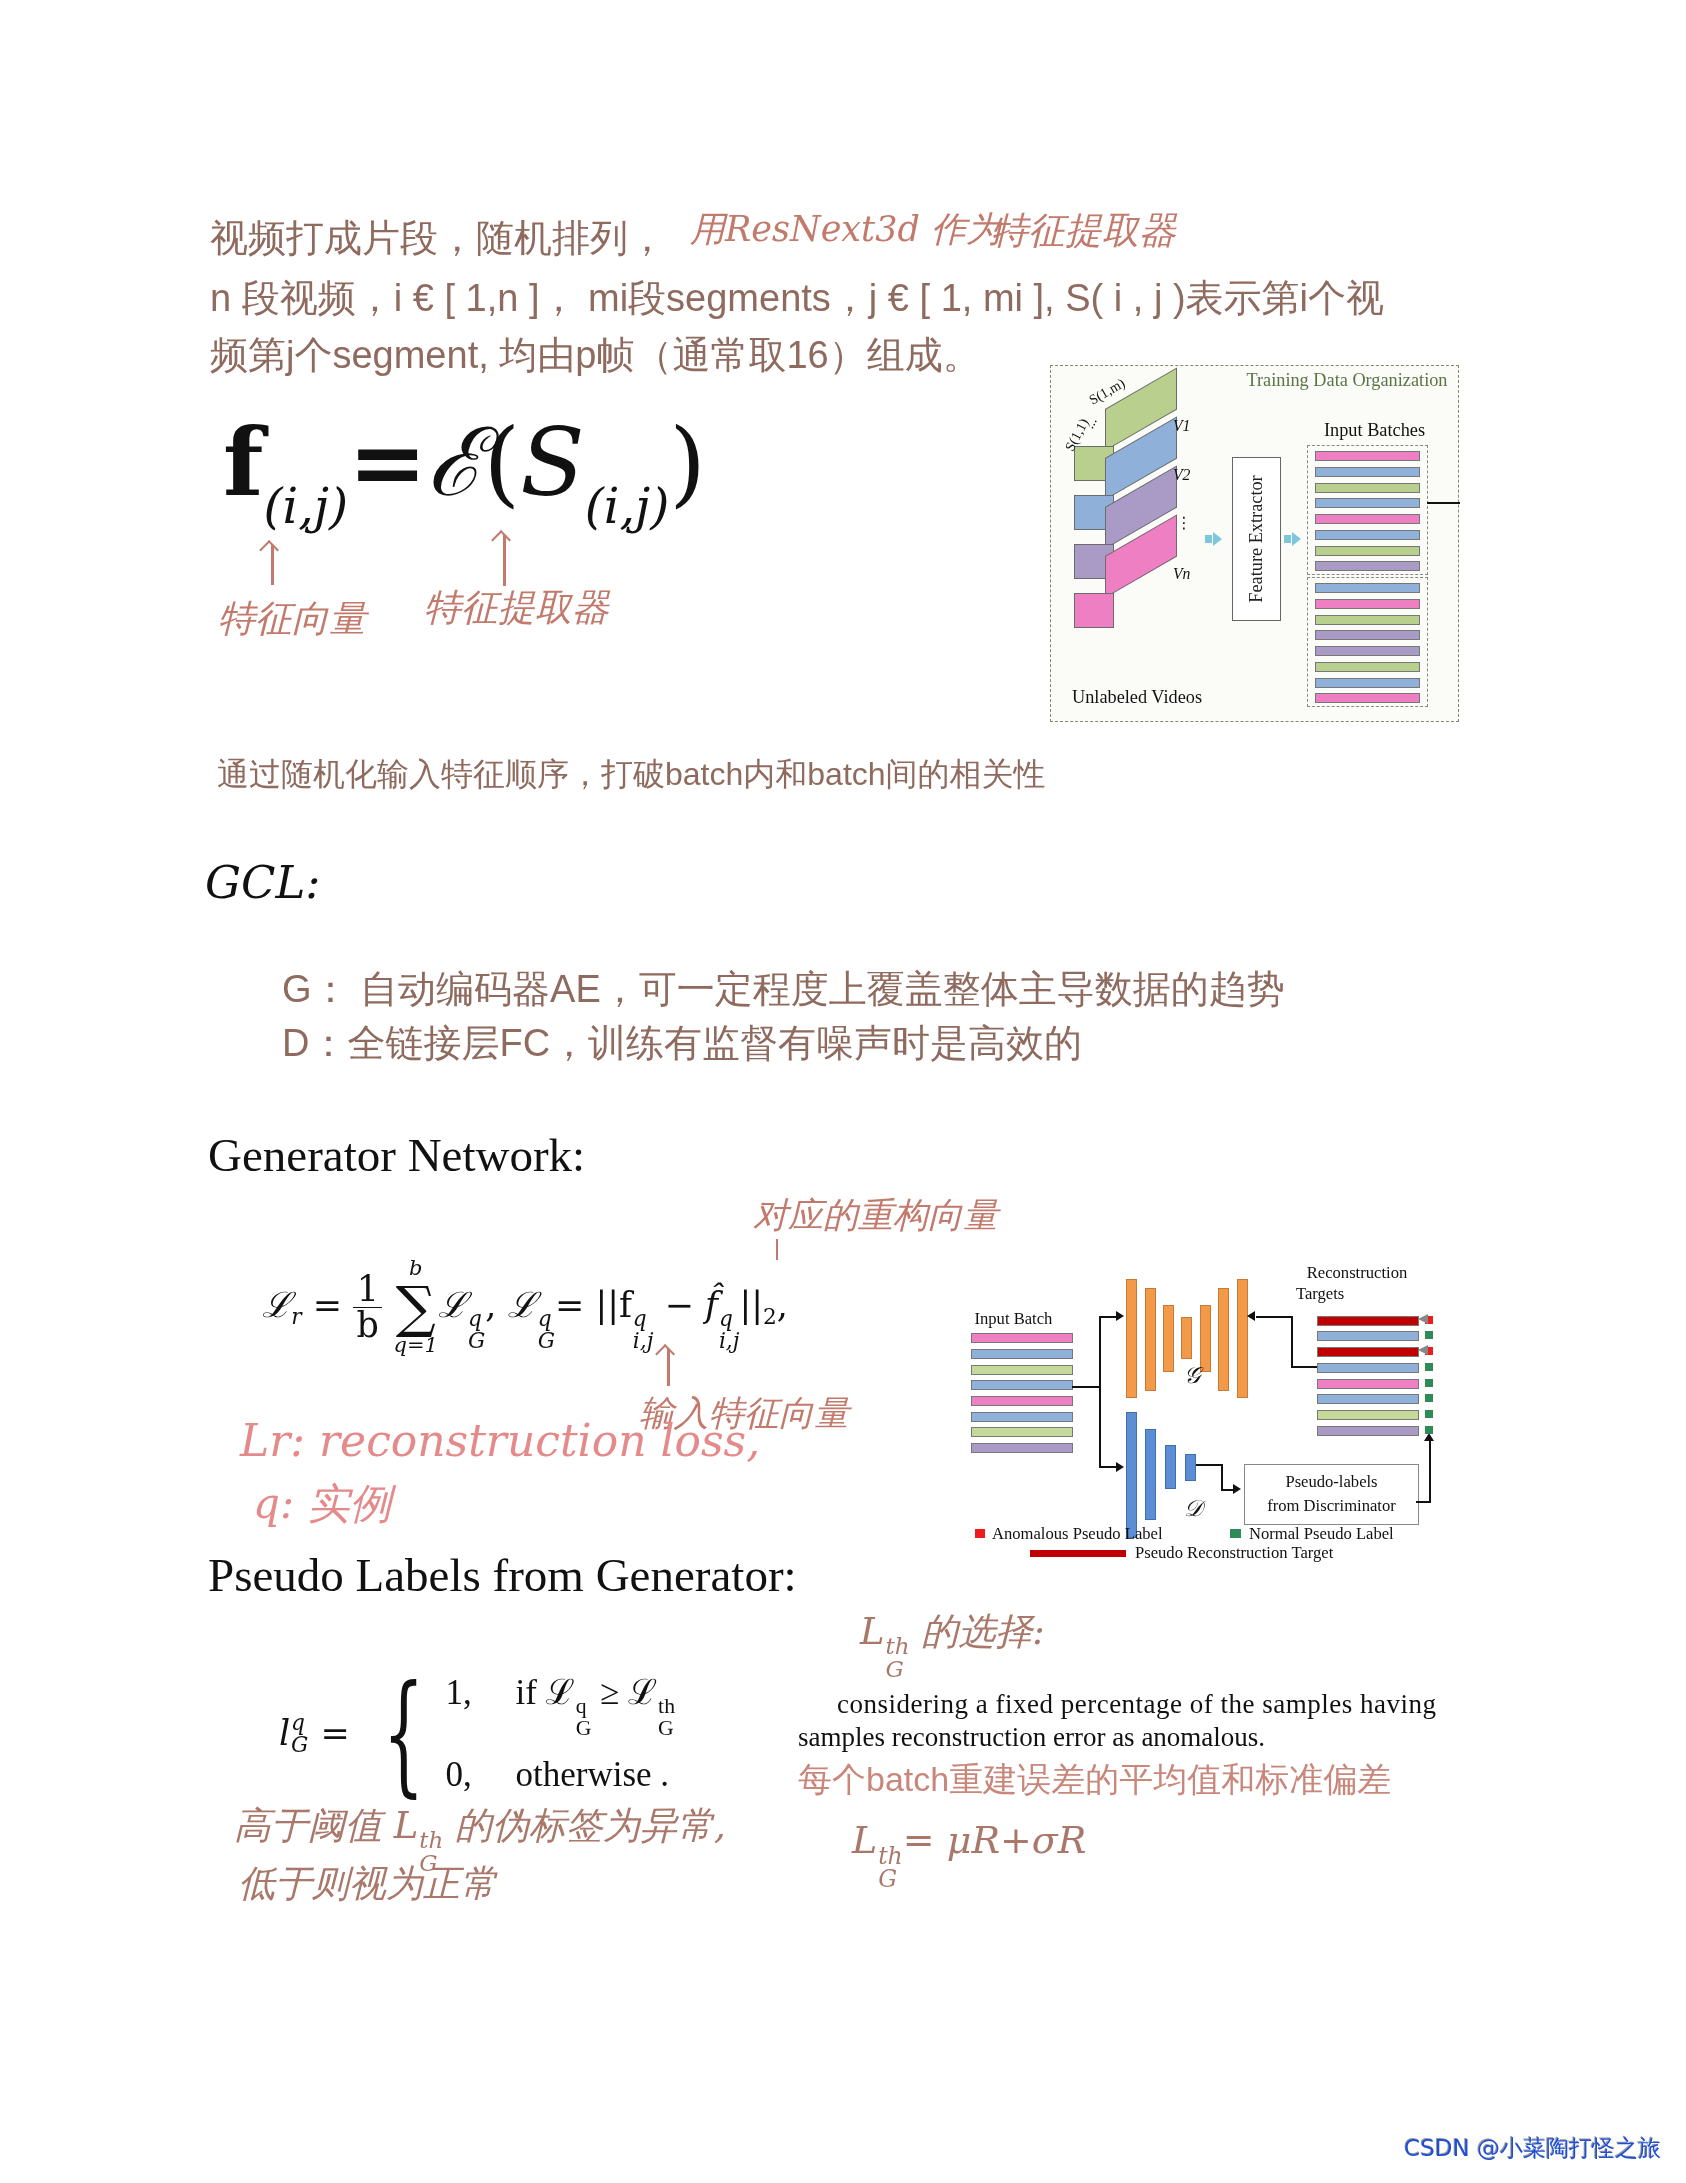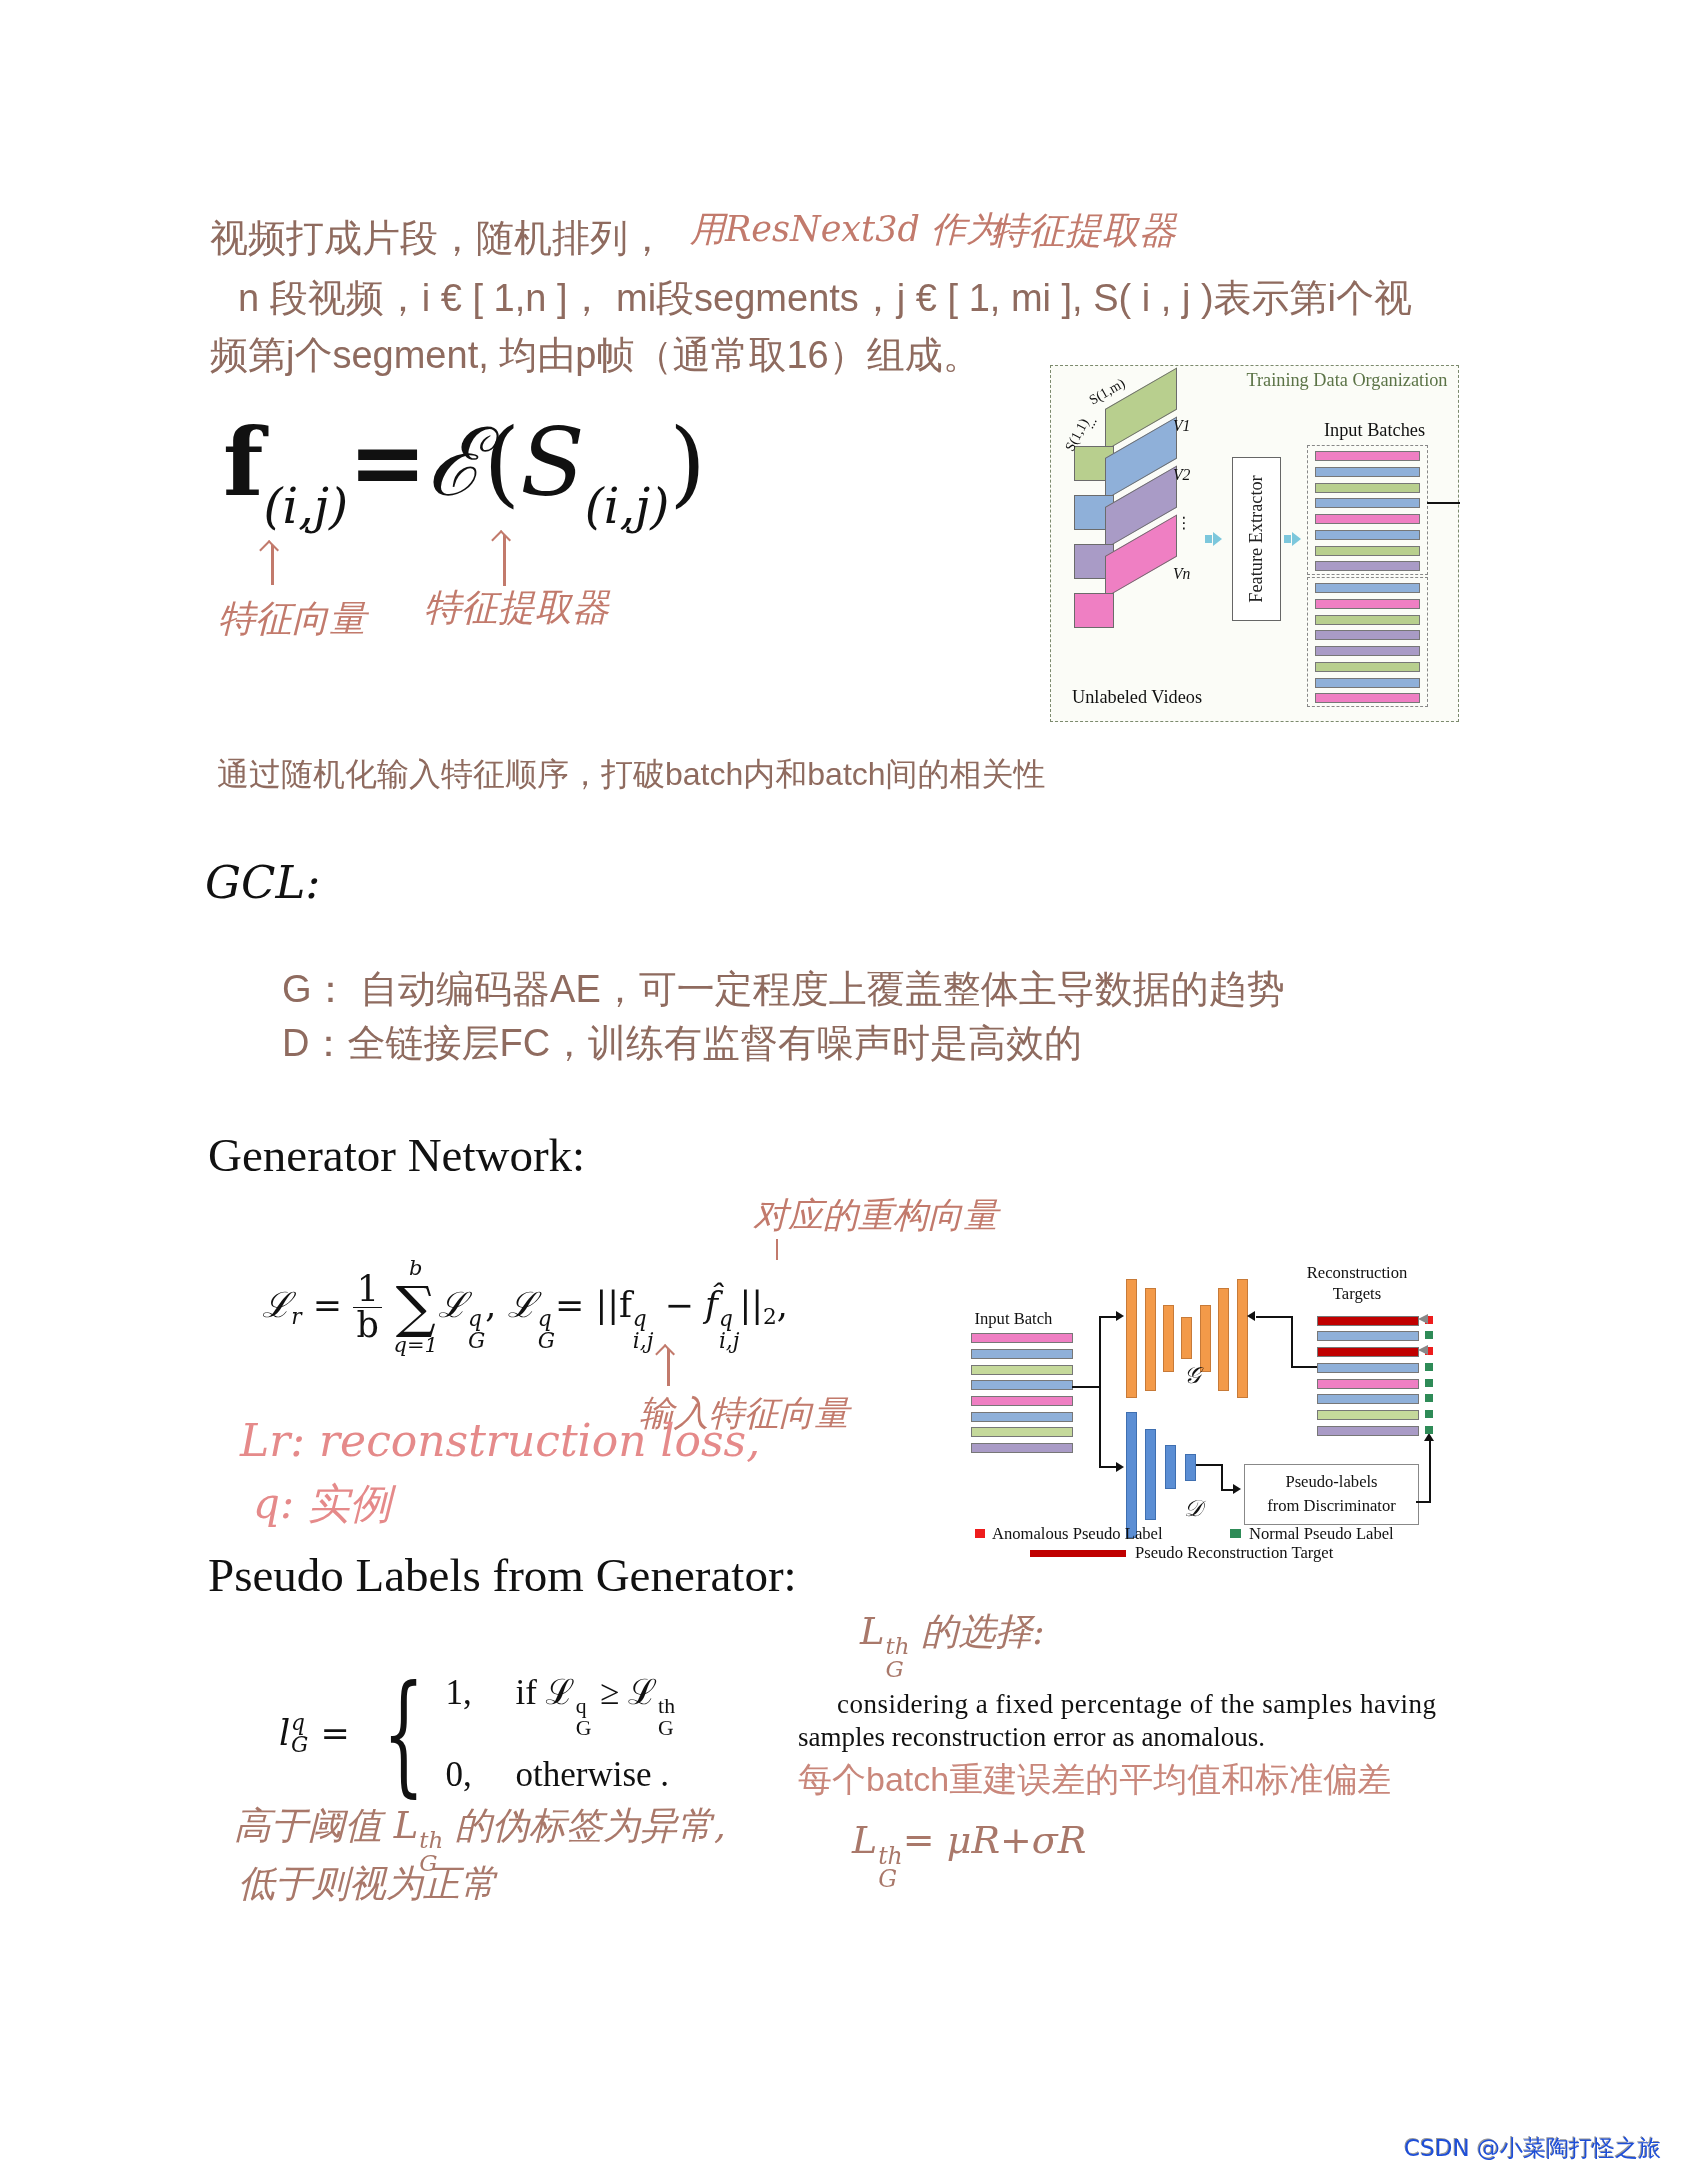--- a/index.html
+++ b/index.html
@@ -46,21 +46,21 @@
   .sigma { display:inline-flex; flex-direction:column; align-items:center; vertical-align:middle; line-height:1.0; }
   .brace { display:inline-block; font-size:131px; line-height:1; vertical-align:middle; font-style:normal; transform:scaleX(0.5); }
   .watermark { color:#1d4ed8; font-family:"DejaVu Sans", sans-serif; font-size:23px; text-shadow:0.9px 0.9px 0 #fff, -0.9px -0.9px 0 #999; }
 </style>
 </head>
 <body>
 
 <div class="abs note" style="left:210px;top:213px;">视频打成片段，随机排列，</div>
 <div class="abs hand" style="left:690px;top:206px;font-size:35px;">用ResNext3d 作为</div>
 <div class="abs hand" style="left:991px;top:206px;font-size:37px;">特征提取器</div>
-<div class="abs note" style="left:210px;top:273px;margin-left:28px;">n 段视频，i € [ 1,n ]，  mi段segments，j € [ 1, mi ], S( i , j )表示第i个视</div>
+<div class="abs note" style="left:210px;top:273px;">n 段视频，i € [ 1,n ]，  mi段segments，j € [ 1, mi ], S( i , j )表示第i个视</div>
 <div class="abs note" style="left:210px;top:330px;">频第j个segment, 均由p帧（通常取16）组成。</div>
 
 <div class="abs math" style="left:223px;top:415px;font-size:94px;line-height:1;">
   <span style="font-style:normal;font-weight:bold;font-family:'DejaVu Serif',serif;">f</span><span style="font-size:49px;vertical-align:-28px;">(i,j)</span><span style="font-style:normal;font-weight:bold;">=</span><span>ℰ</span><span style="font-style:normal;font-weight:lighter;">(</span><span>S</span><span style="font-size:49px;vertical-align:-28px;">(i,j)</span><span style="font-style:normal;font-weight:lighter;">)</span>
 </div>
 <div class="arrow-up" style="left:271px;top:545px;height:40px;"></div>
 <div class="arrow-up" style="left:503px;top:535px;height:51px;"></div>
 <div class="abs hand" style="left:218px;top:594px;font-size:37px;">特征向量</div>
 <div class="abs hand" style="left:424px;top:583px;font-size:37px;">特征提取器</div>
 
@@ -206,21 +206,21 @@
   <div style="position:absolute;left:273px;top:199px;width:173px;height:59px;border:0.9px solid #888;background:#fff;">
     <div class="d2-text" style="left:0;right:0;top:7px;text-align:center;font-size:16.6px;">Pseudo-labels</div>
     <div class="d2-text" style="left:0;right:0;top:31px;text-align:center;font-size:16.6px;">from Discriminator</div>
   </div>
 
   <div class="line" style="left:445px;top:236px;width:14px;height:1.7px;"></div>
   <div class="line" style="left:458px;top:175px;width:1.7px;height:63px;"></div>
   <div class="tri-u" style="left:453px;top:168px;"></div>
 
   <div class="d2-text" style="left:325px;top:-1.7px;font-size:16.6px;text-align:center;width:122px;">Reconstruction</div>
-  <div class="d2-text" style="left:325px;top:19px;font-size:16.6px;text-align:center;width:122px;">Targets</div>
+  <div class="d2-text" style="left:325px;top:19px;font-size:16.6px;text-align:left;width:122px;">Targets</div>
   <div class="bar" style="left:346px;top:51px;width:100px;background:#c00000;"></div>
   <div class="bar" style="left:346px;top:66px;width:100px;background:#8fb0d9;"></div>
   <div class="bar" style="left:346px;top:82px;width:100px;background:#c00000;"></div>
   <div class="bar" style="left:346px;top:98px;width:100px;background:#8fb0d9;"></div>
   <div class="bar" style="left:346px;top:114px;width:100px;background:#ef7fc3;"></div>
   <div class="bar" style="left:346px;top:129px;width:100px;background:#8fb0d9;"></div>
   <div class="bar" style="left:346px;top:145px;width:100px;background:#c5d99b;"></div>
   <div class="bar" style="left:346px;top:161px;width:100px;background:#a99bc6;"></div>
 
   <div class="line" style="left:320px;top:101px;width:26px;height:1.7px;"></div>

